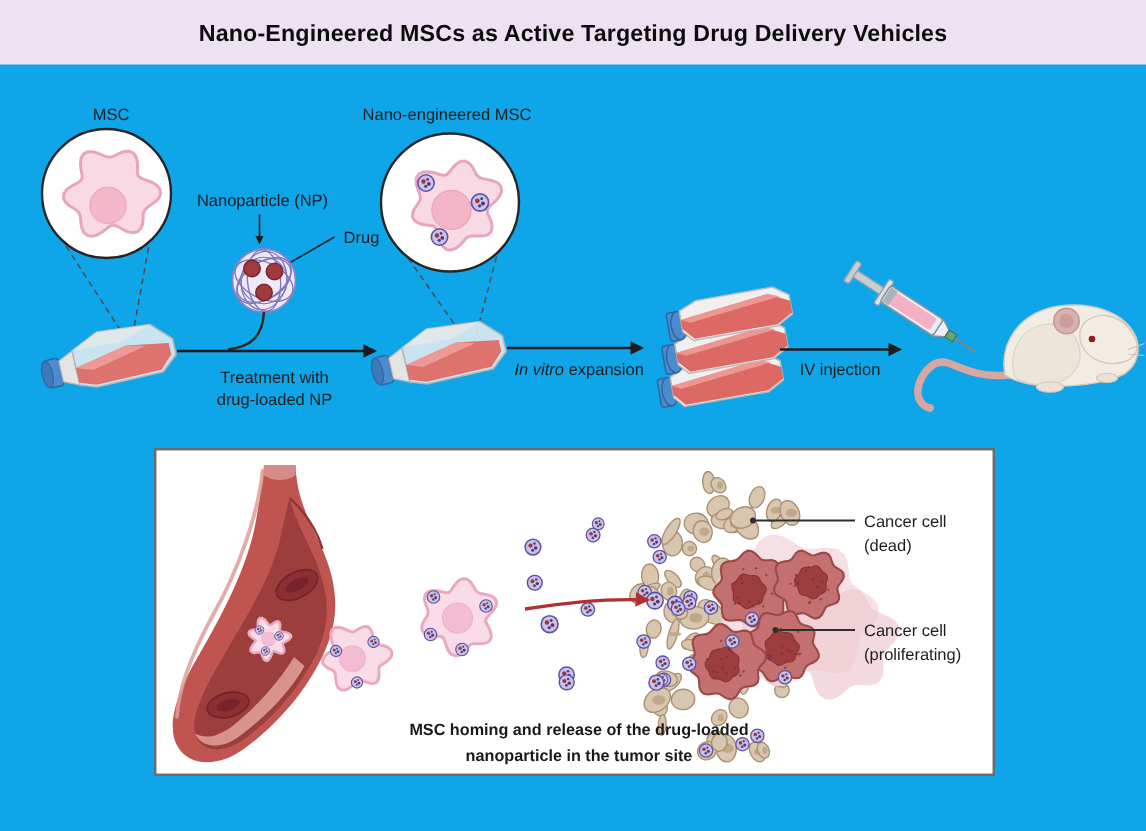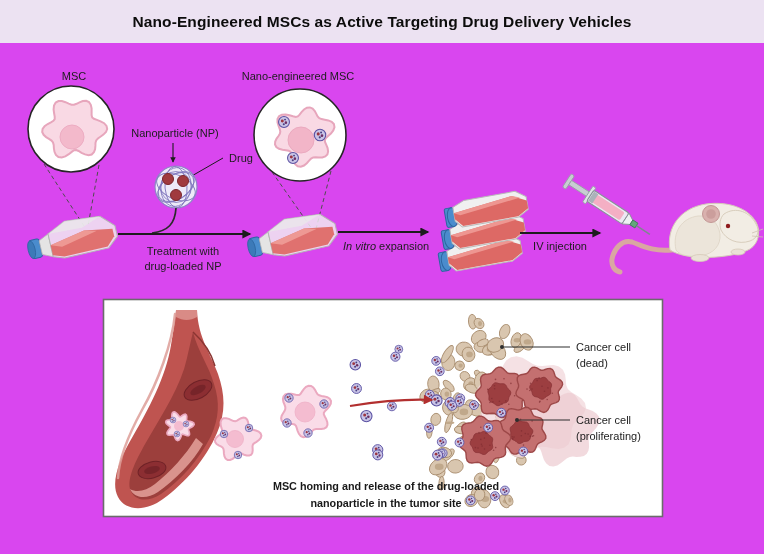--- a/index.html
+++ b/index.html
@@ -1,16 +1,16 @@
 <!DOCTYPE html>
 <html><head>
 <meta charset="utf-8">
 <style>
   html,body{margin:0;padding:0;background:#ffffff;}
-  #stage{position:relative;width:764px;height:554px;background:#d946ef;overflow:hidden;
+  #stage{position:relative;width:764px;height:554px;background:#0ea5e9;overflow:hidden;
          font-family:"Liberation Sans",sans-serif;}
   svg{display:block;}
   text{fill:#1d1d1d;}
   .title{font-size:15.5px;font-weight:bold;fill:#0c0c0c;text-anchor:middle;letter-spacing:0.1px;}
   .lbl{font-size:11px;}
   .lblc{font-size:11px;text-anchor:middle;}
   .it{font-style:italic;}
   .cap{font-size:10.8px;font-weight:bold;text-anchor:middle;fill:#191919;}
 </style>
 </head>

